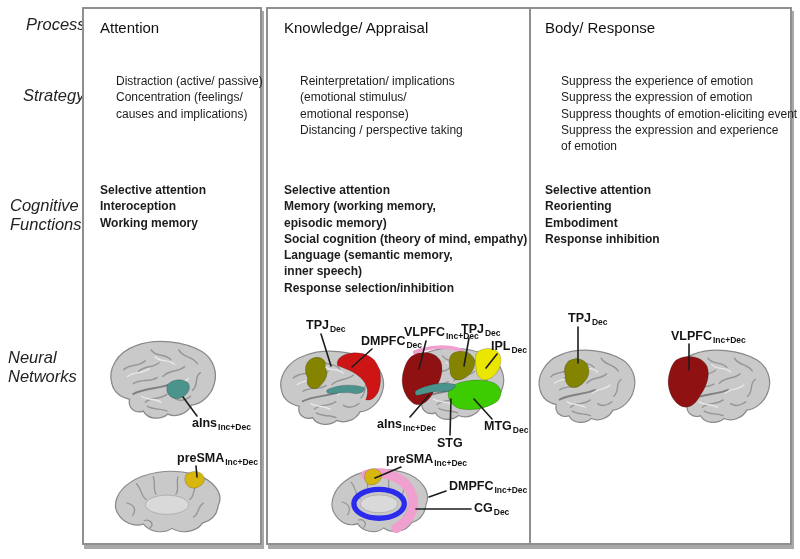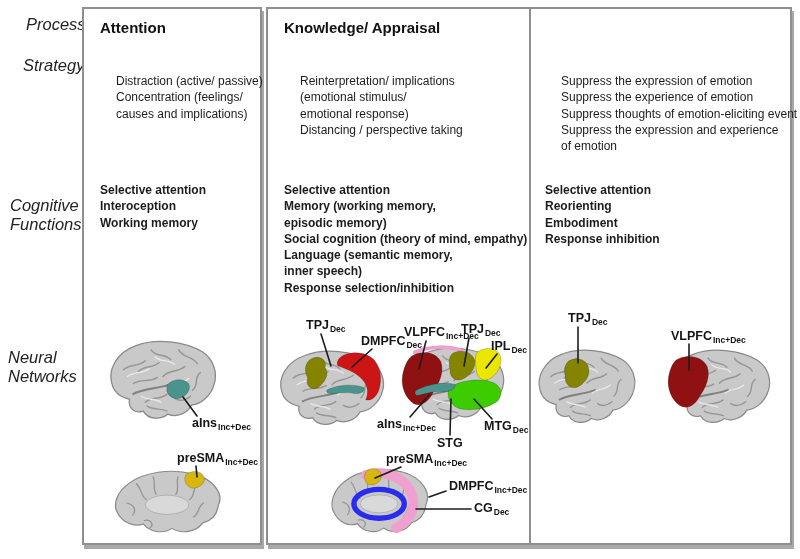--- a/index.html
+++ b/index.html
@@ -4,38 +4,38 @@
 <style>
   html,body{margin:0;padding:0;background:#fff;}
   .fig{position:relative;width:800px;height:559px;background:#fff;
        font-family:"Liberation Sans",sans-serif;color:#1a1a1a;overflow:hidden;}
   .rowlab{position:absolute;font-style:italic;font-size:16.5px;line-height:19px;color:#222;white-space:nowrap;}
   .box{position:absolute;top:7px;height:538px;box-sizing:border-box;background:#fff;
        border:2px solid #8f8f8f;box-shadow:2px 4px 0 #a8a8a8;}
   #box1{left:82px;width:180px;}
   #box2{left:266px;width:304px;}
   #box3{left:529px;width:263px;}
-  .hdr{position:absolute;left:16px;top:10px;font-size:15px;font-weight:bold;white-space:nowrap;color:#111;}
+  .hdr{position:absolute;left:16px;top:10px;font-size:15px;font-weight:normal;white-space:nowrap;color:#111;}
   #box3 .hdr{left:14px;}
   .tblock{position:absolute;left:16px;font-size:12px;line-height:16.3px;white-space:nowrap;color:#1c1c1c;}
   #box3 .tblock{left:14px;}
   .strat{top:64px;margin-left:16px;}
   .cogf{top:173px;font-weight:bold;}
   .brain{position:absolute;}
   .overlay{position:absolute;left:0;top:0;pointer-events:none;}
   .rlabel{position:absolute;font-size:12.5px;font-weight:bold;white-space:nowrap;color:#141414;z-index:5;}
   .rsub{font-size:8.5px;position:relative;top:3px;left:1px;}
 </style>
 </head>
 <body>
 
 <div class="fig">
 
   <div class="rowlab" style="left:26px;top:15px">Process</div>
-  <div class="rowlab" style="left:23px;top:56px">Strategy</div>
+  <div class="rowlab" style="left:23px;top:86px">Strategy</div>
   <div class="rowlab" style="left:10px;top:196px">
       <div>Cognitive</div>
       <div>Functions</div>
     </div>
   <div class="rowlab" style="left:8px;top:348px">
       <div>Neural</div>
       <div>Networks</div>
     </div>
 
   <div class="box" id="box1">
@@ -63,23 +63,24 @@
         <div>Selective attention</div>
         <div>Memory (working memory,</div>
         <div>episodic memory)</div>
         <div>Social cognition (theory of mind, empathy)</div>
         <div>Language (semantic memory,</div>
         <div>inner speech)</div>
         <div>Response selection/inhibition</div>
       </div>
   </div>
   <div class="box" id="box3">
+    <div class="hdr">Body/ Response</div>
     <div class="tblock strat">
+        <div>Suppress the experience of emotion</div>
         <div>Suppress the expression of emotion</div>
-        <div>Suppress the experience of emotion</div>
         <div>Suppress thoughts of emotion-eliciting event</div>
         <div>Suppress the expression and experience</div>
         <div>of emotion</div>
       </div>
     <div class="tblock cogf">
         <div>Selective attention</div>
         <div>Reorienting</div>
         <div>Embodiment</div>
         <div>Response inhibition</div>
       </div>

